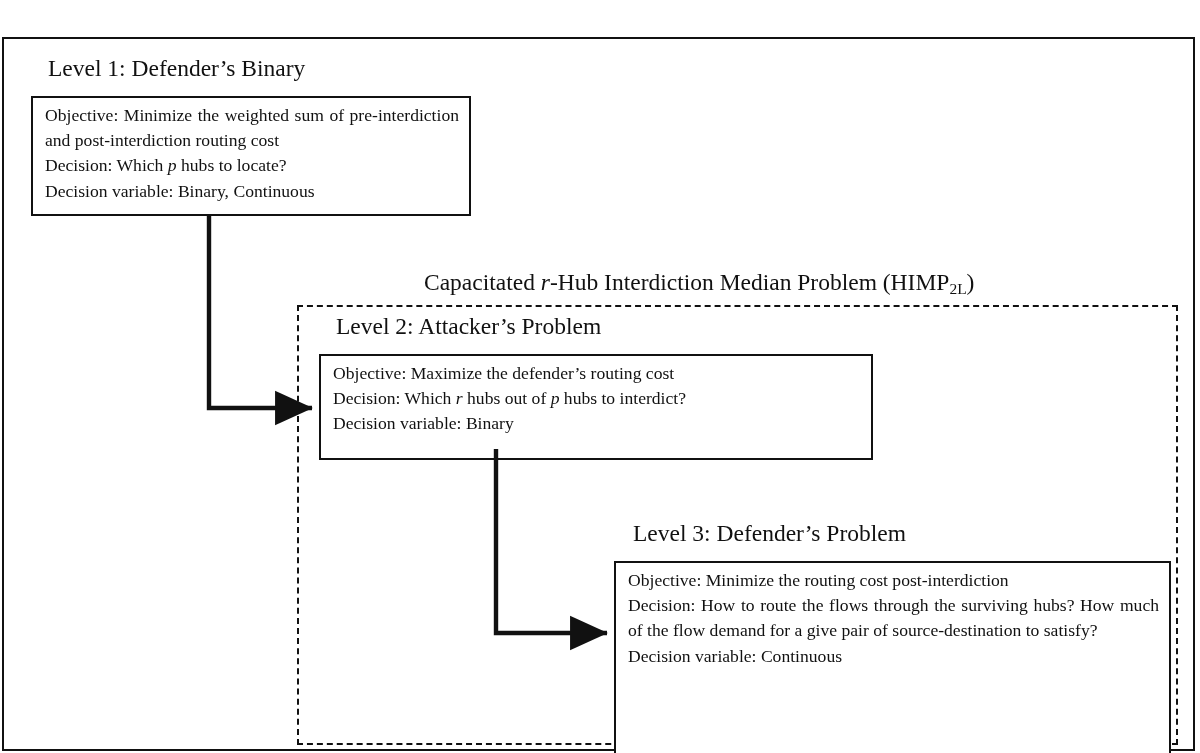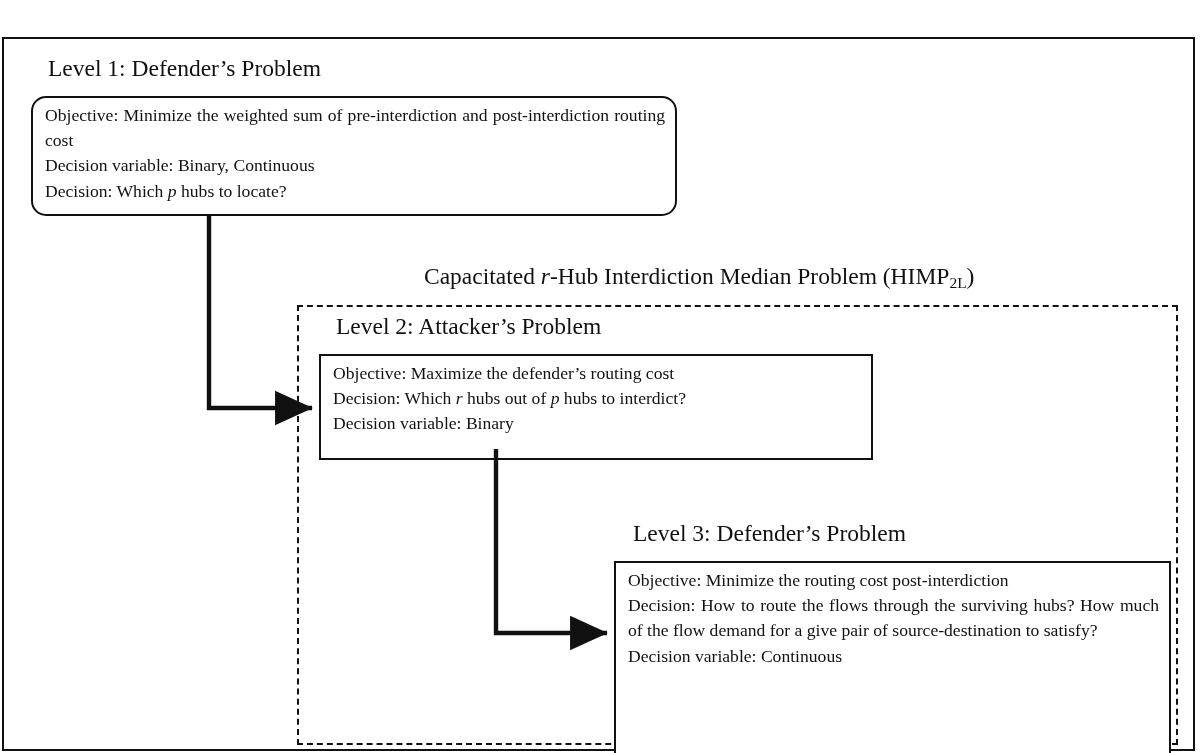--- a/index.html
+++ b/index.html
@@ -60,21 +60,21 @@
 
   
   .caption {
     position: absolute;
     font-size: 23.5px;
     line-height: 30px;
     white-space: nowrap;
   }
   .caption-himp {
     left: 424px;
-    top: 261px;
+    top: 267px;
   }
   .level-head {
     position: absolute;
     font-size: 23.5px;
     line-height: 30px;
     white-space: nowrap;
   }
   .lvl1-head { left: 48px;  top: 53px; }
   .lvl2-head { left: 336px; top: 311px; text-align: center; }
   .lvl3-head { left: 633px; top: 518px; }
@@ -94,23 +94,22 @@
   }
   .justify {
     text-align: justify;
     text-align-last: left;
   }
   .nowrapline { white-space: nowrap; }
 
   .box-lvl1 {
     left: 31px;
     top: 96px;
-    width: 646px;
+    width: 440px;
     height: 120px;
-    border-radius: 15px;
   }
   .box-lvl2 {
     left: 319px;
     top: 354px;
     width: 554px;
     height: 106px;
   }
   .box-lvl3 {
     left: 614px;
     top: 561px;
@@ -135,26 +134,26 @@
 
 
   <div class="outer-frame"></div>
 
   <div class="dashed-frame"></div>
 
   <div class="caption caption-himp">
     <span>Capacitated </span><span class="mi">r</span><span>-Hub Interdiction Median Problem (HIMP</span><span class="sub"><span>2L</span></span><span>)</span>
   </div>
 
-  <div class="level-head lvl1-head">Level 1: Defender’s Problem</div>
+  <div class="level-head lvl1-head">Level 1: Defender’s Binary</div>
 
   <div class="box box-lvl1">
     <p class="justify">Objective: Minimize the weighted sum of pre-interdiction and post-interdiction routing cost</p>
+    <p class="nowrapline"><span>Decision: Which </span><span class="mi">p</span><span> hubs to locate?</span></p>
     <p class="nowrapline">Decision variable: Binary, Continuous</p>
-    <p class="nowrapline"><span>Decision: Which </span><span class="mi">p</span><span> hubs to locate?</span></p>
   </div>
 
   <div class="level-head lvl2-head">Level 2: Attacker’s Problem</div>
 
   <div class="box box-lvl2">
     <p class="nowrapline">Objective: Maximize the defender’s routing cost</p>
     <p class="nowrapline"><span>Decision: Which </span><span class="mi">r</span><span> hubs out of </span><span class="mi">p</span><span> hubs to interdict?</span></p>
     <p class="nowrapline">Decision variable: Binary</p>
   </div>
 

